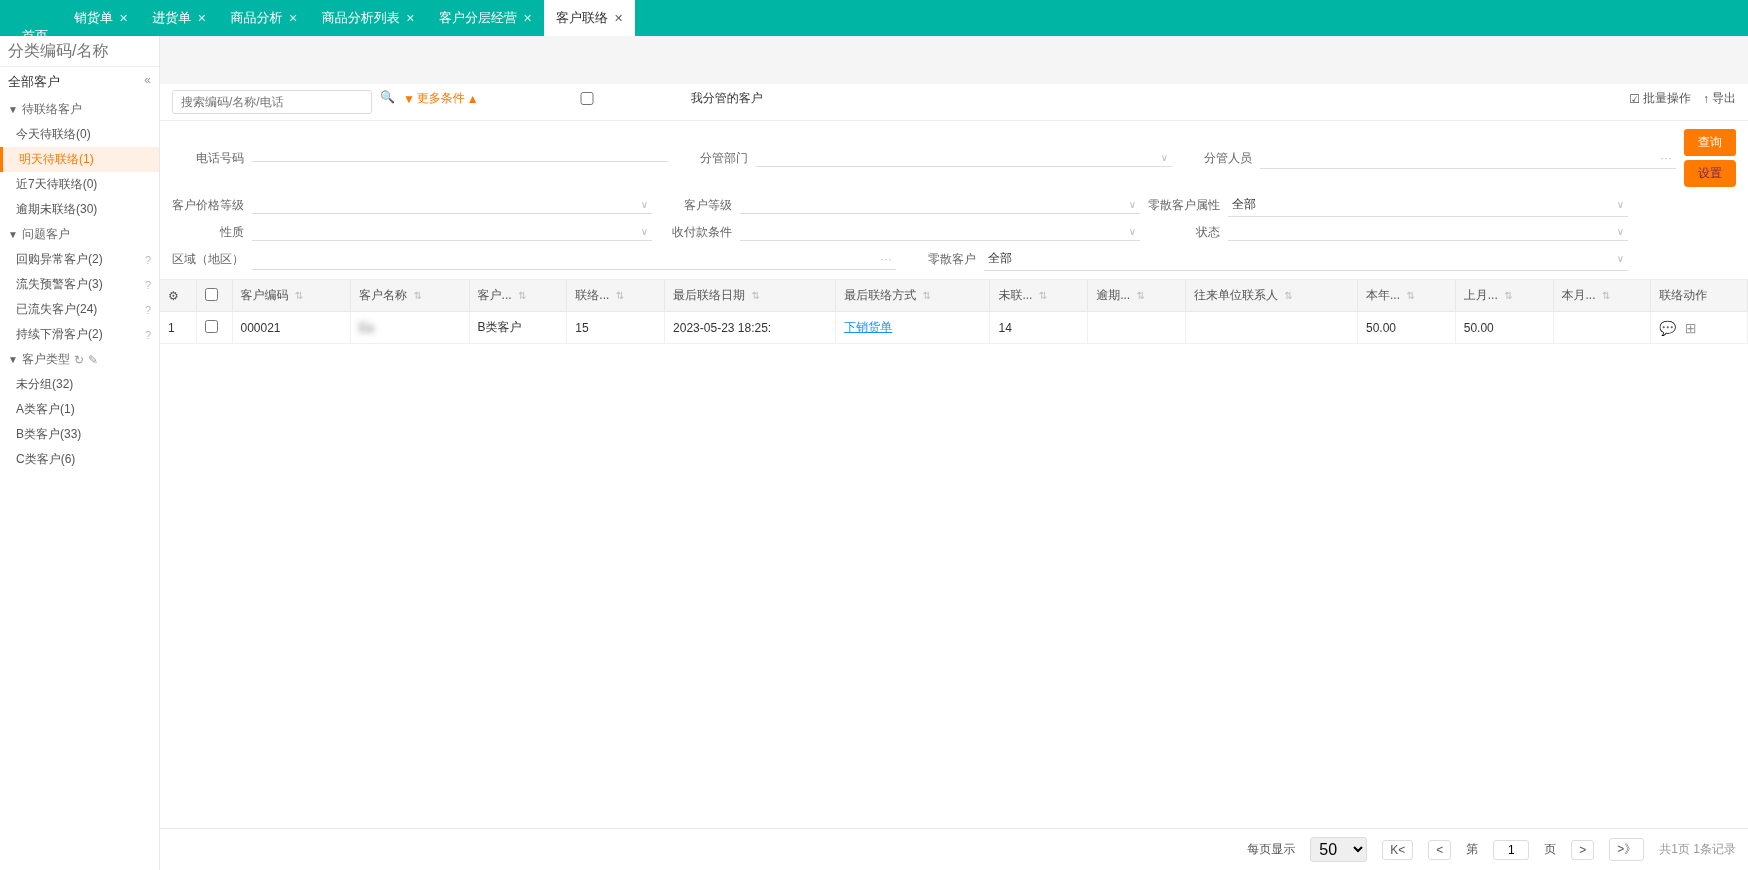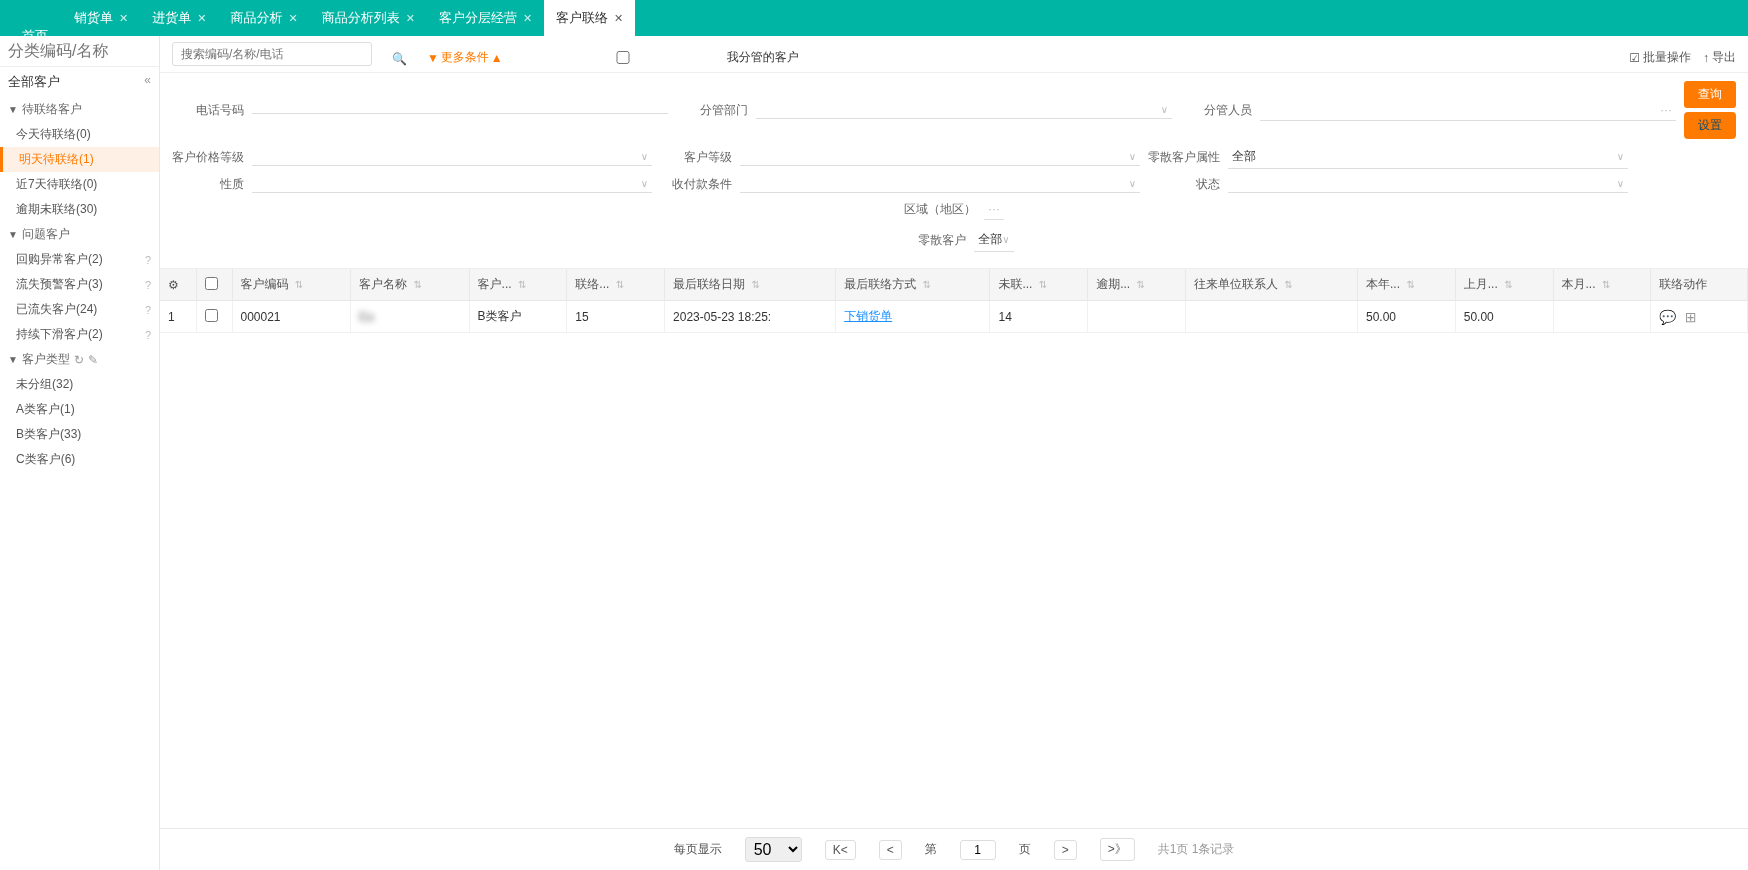--- a/index.html
+++ b/index.html
@@ -118,23 +118,24 @@
       display: flex;
       flex-direction: column;
       overflow: hidden;
     }
 
     
     .filter-bar {
       background: #fff;
       padding: 6px 12px;
       display: flex;
-      align-items: flex-end;
-      gap: 20px;
+      align-items: flex-start;
+      gap: 8px;
       border-bottom: 1px solid #eee;
+      margin-top: 48px;
     }
     .filter-bar input {
       border: 1px solid #ddd;
       border-radius: 3px;
       padding: 4px 8px;
       font-size: 12px;
       width: 200px;
       outline: none;
     }
     .filter-bar .search-btn {
@@ -173,21 +174,21 @@
       background: #fff;
       border-bottom: 1px solid #eee;
       padding: 8px 12px;
     }
     .adv-filter-row {
       display: flex;
       align-items: center;
       margin-bottom: 6px;
       gap: 8px;
     }
-    .adv-filter-row:last-child { margin-bottom: 0; flex-direction: column; }
+    .adv-filter-row:last-child { margin-bottom: 0; }
     .filter-field {
       display: flex;
       align-items: center;
       flex: 1;
     }
     .filter-field label {
       width: 80px;
       color: #666;
       font-size: 12px;
       text-align: right;
@@ -223,21 +224,21 @@
       background: #ff7a00;
       color: #fff;
       border: none;
       padding: 5px 14px;
       border-radius: 3px;
       cursor: pointer;
       font-size: 12px;
     }
     .btn-settings {
       background: #ff7a00;
-      color: #0c4a6e;
+      color: #701a75;
       border: none;
       padding: 5px 14px;
       border-radius: 4px;
       cursor: pointer;
       font-size: 12px;
     }
 
     
     .table-container {
       flex: 1;
@@ -291,22 +292,22 @@
       font-size: 14px;
     }
 
     
     .pagination {
       background: #fff;
       border-top: 1px solid #e8e8e8;
       padding: 8px 12px;
       display: flex;
       align-items: center;
-      justify-content: center;
-      gap: 23px;
+      justify-content: flex-end;
+      gap: 15px;
       font-size: 12px;
     }
     .pagination .page-info {
       color: #555;
       display: flex;
       align-items: center;
       gap: 4px;
     }
     .pagination .page-size-select {
       border: 1px solid #ddd;

